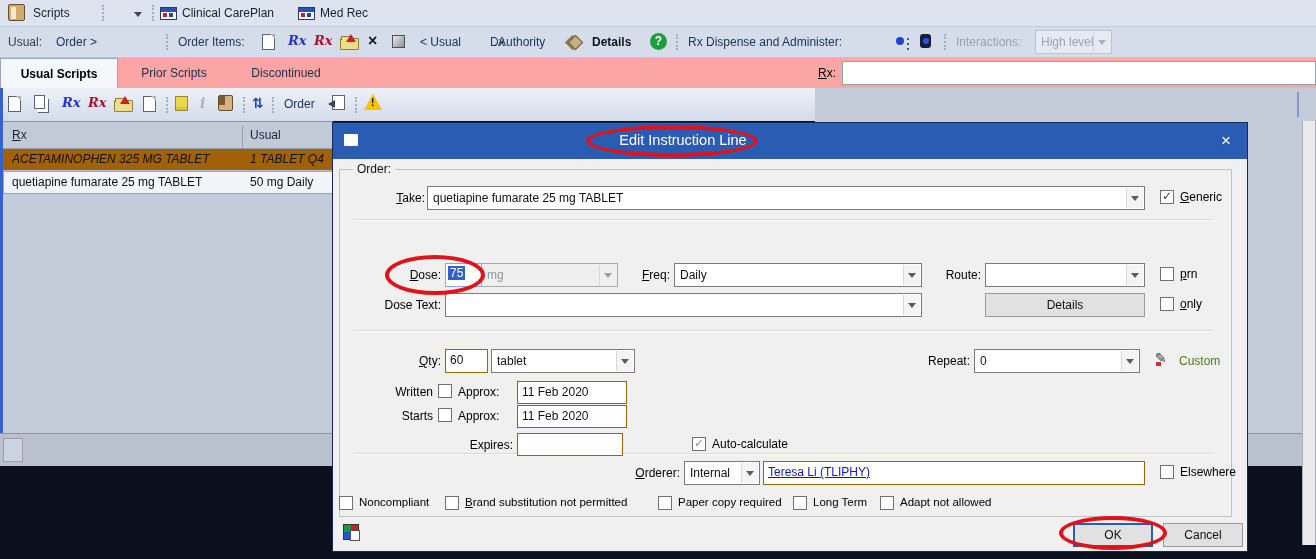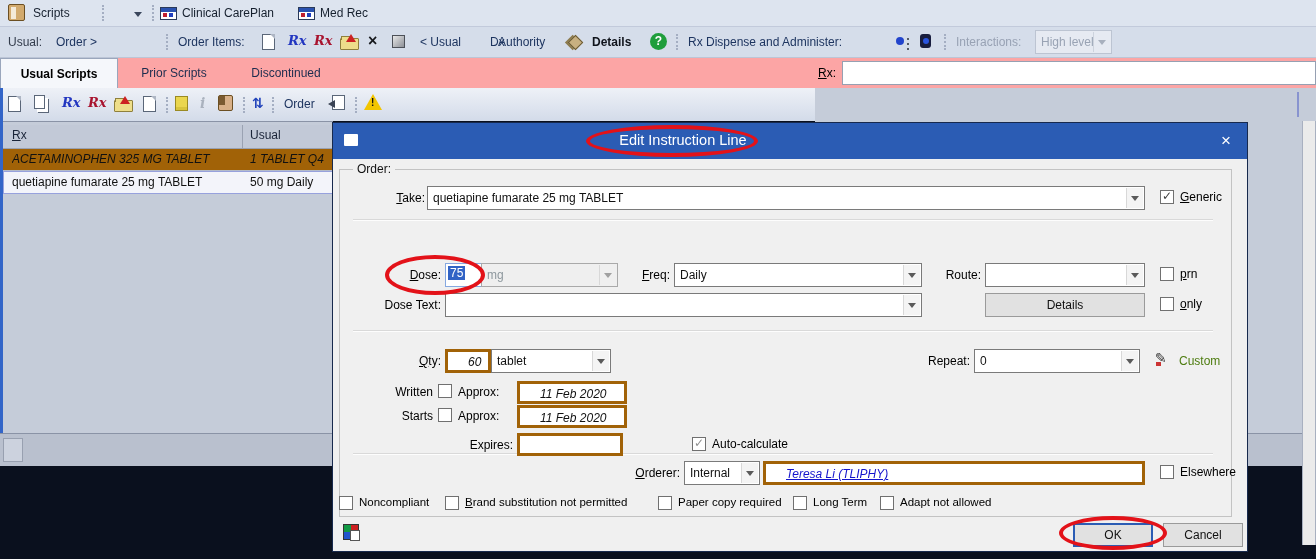--- a/index.html
+++ b/index.html
@@ -41,21 +41,21 @@
   
   .dlg { left:332px; top:122px; width:916px; height:430px; background:#f0f0f0; border:1px solid #17294d; z-index:10; }
   .dlg-title { height:36px; background:#2b5cb4; position:relative; }
   .dlg-title .t { position:absolute; left:200px; width:300px; top:9px; text-align:center; color:#fff; font-size:14.5px; }
   .dlg-close { position:absolute; left:878px; top:5px; width:30px; height:26px; color:#fff; font-size:17px; text-align:center; line-height:26px; }
   .grp { position:absolute; border:1px solid #c3c3c3; }
   .grp-label { position:absolute; background:#f0f0f0; padding:0 4px; }
   .sep { position:absolute; border-top:1px solid #d9d9d9; border-bottom:1px solid #fdfdfd; }
 
   .lbl { position:absolute; white-space:nowrap; color:#000; }
-  .tf { position:absolute; background:#fff; border:3px solid #a16207; padding:2px 20px; line-height:17px; white-space:nowrap; overflow:hidden;font-style:italic; }
+  .tf { position:absolute; background:#fff; border:1px solid #a16207; padding:2px 4px; line-height:17px; white-space:nowrap; overflow:hidden; }
   .combo { position:absolute; background:#fff; border:1px solid #7a7a7a; height:24px; line-height:22px; padding-left:5px; white-space:nowrap; overflow:hidden; }
   .combo .arr { position:absolute; right:1px; top:1px; bottom:1px; width:17px; background:#f4f4f4; border-left:1px solid #d8d8d8; }
   .combo .arr::after { content:""; position:absolute; left:4px; top:8px; border-left:4px solid transparent; border-right:4px solid transparent; border-top:5px solid #5a5a5a; }
   .combo.dis { background:#efefef; color:#8e989e; border-color:#a9a9a9; }
   .combo.dis .arr { background:#efefef; }
   .combo.dis .arr::after { border-top-color:#a0a0a0; }
   .combo.chrome-dis { background:#e6eaf2; color:#99a3b4; border-color:#bcc4d2; }
   .combo.chrome-dis .arr { background:#e6eaf2; border-left-color:#cdd3dd; }
   .combo.chrome-dis .arr::after { border-top-color:#a8b0be; }
 
@@ -255,21 +255,21 @@
       <span class="arr"></span>
     </div>
     <div class="btn" style="left:652px;top:170px;width:160px;">Details</div>
     <div class="cb" style="left:827px;top:174px;"></div>
     <div class="lbl ak" style="left:847px;top:174px;">only</div>
 
     <div class="sep" style="left:20px;top:207px;width:860px;"></div>
 
     <div class="lbl ak" style="left:68px;top:231px;width:40px;text-align:right;">Qty:</div>
     <div class="tf" style="left:112px;top:226px;width:43px;height:24px;">60</div>
-    <div class="combo" style="left:158px;top:226px;width:120px;">
+    <div class="combo" style="left:158px;top:226px;width:144px;">
       <span>tablet</span>
       <span class="arr"></span>
     </div>
     <div class="lbl" style="left:575px;top:231px;width:62px;text-align:right;">Repeat:</div>
     <div class="combo" style="left:641px;top:226px;width:166px;">
       <span>0</span>
       <span class="arr"></span>
     </div>
     <span class="ic pen-ic" style="left:822px;top:227px;">✎</span>
     <div class="lbl" style="left:846px;top:231px;color:#4d7c0f;">Custom</div>

